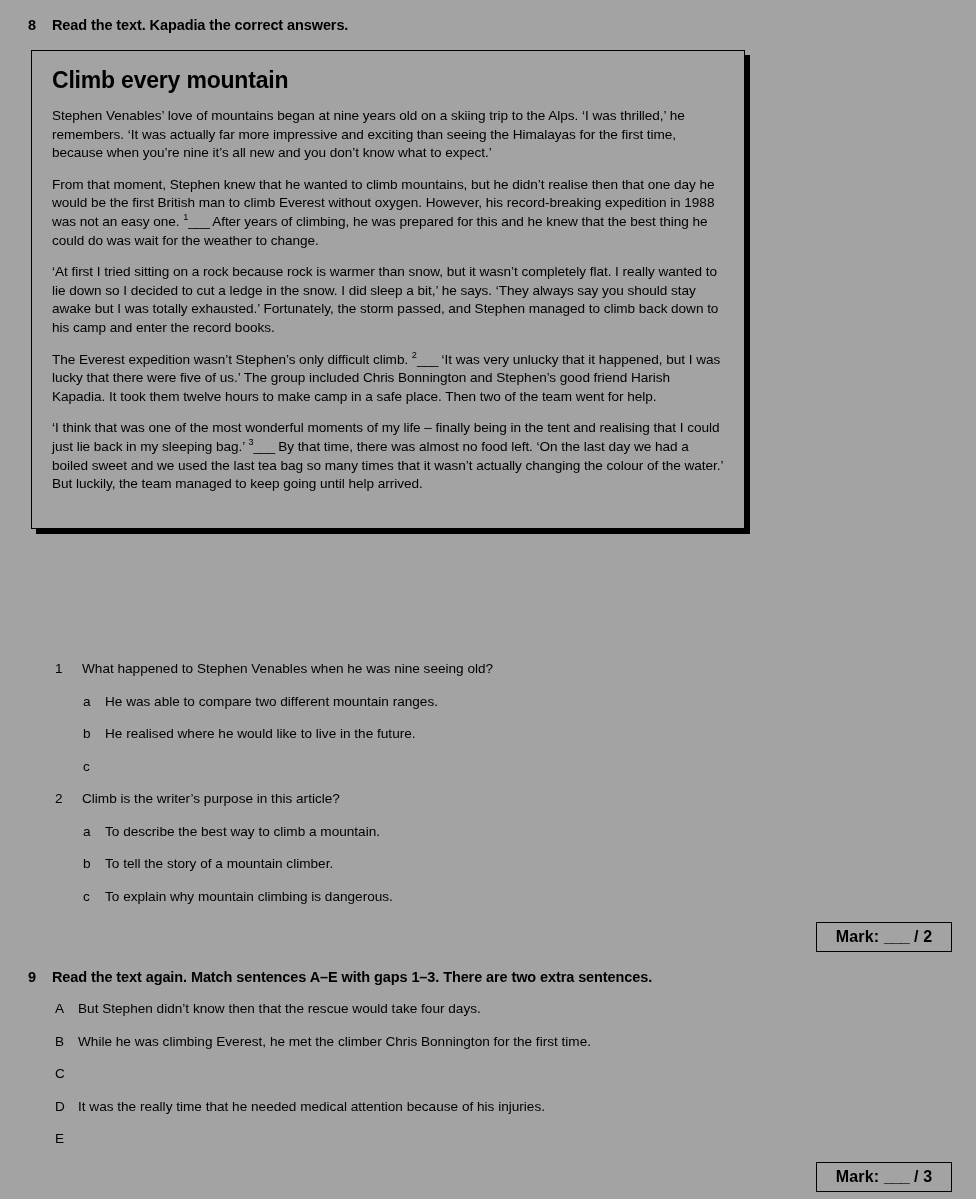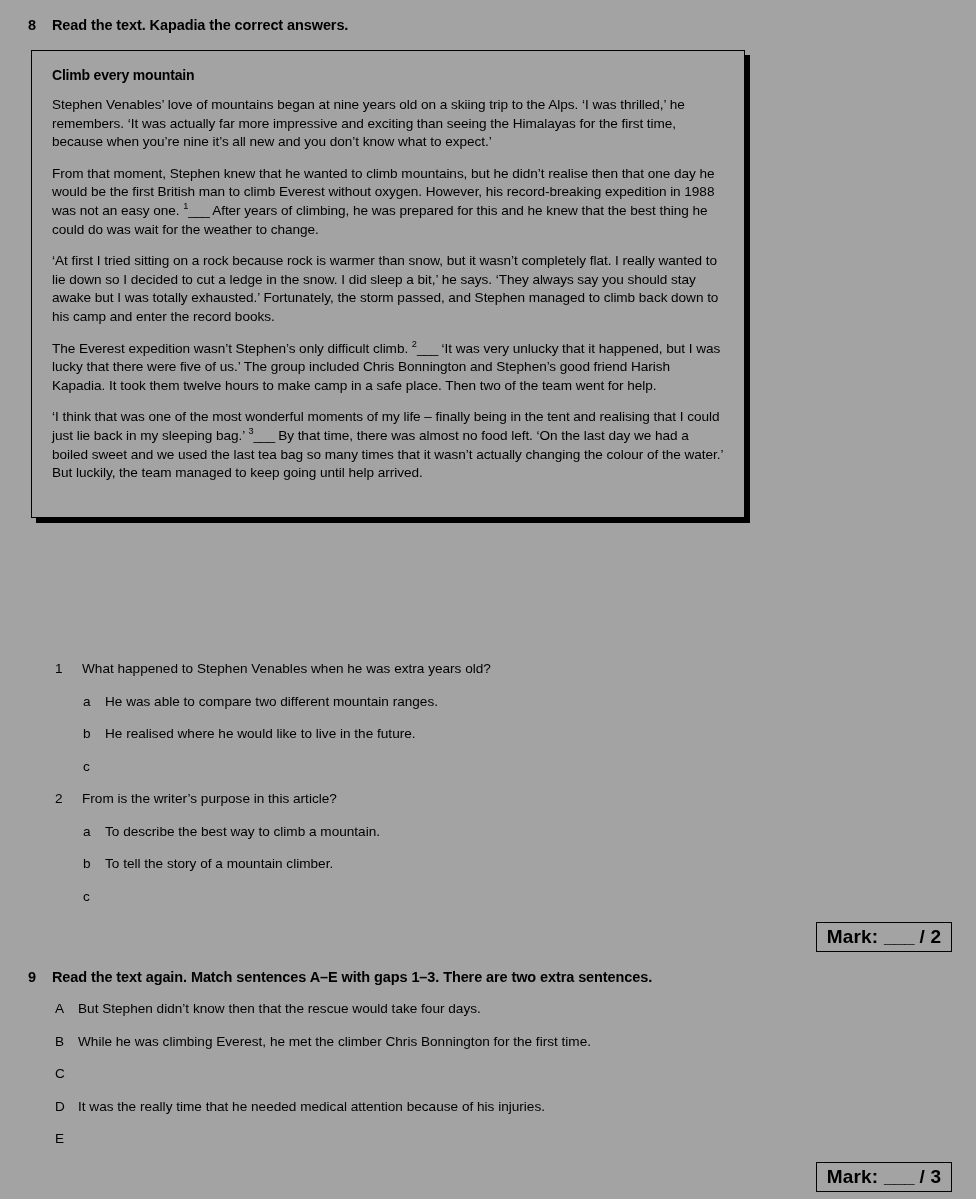--- a/index.html
+++ b/index.html
@@ -50,21 +50,21 @@
     box-shadow: 5px 5px 0 0 #000;
     padding: 14px 17px 14px 20px;
     background: transparent;
     box-sizing: border-box;
     width: 714px;
   }
   .textbox-inner {
     border: 0;
   }
   .article-title {
-    font-size: 14px;
+    font-size: 23px;
     font-weight: bold;
     margin: 2px 0 13px 0;
     letter-spacing: -0.2px;
   }
   .article-p {
     font-size: 13.6px;
     line-height: 18.6px;
     margin: 0 0 13px 0;
     letter-spacing: -0.05px;
   }
@@ -127,21 +127,21 @@
   }
 
   
   .mark-box {
     position: absolute;
     border: 1.5px solid #000;
     height: 30px;
     display: flex;
     align-items: center;
     justify-content: center;
-    font-size: 19px;
+    font-size: 16px;
     font-weight: bold;
     letter-spacing: 0.2px;
     box-sizing: border-box;
   }
   .mark-box .mark-underline { letter-spacing: -0.5px; }
 </style>
 </head>
 <body>
 
 <div class="page">
@@ -168,48 +168,49 @@
         <p class="article-p"><span>‘I think that was one of the most wonderful moments of my life – finally being in the tent and realising that I could just lie back in my sleeping bag.’ </span><span class="gap-sup">3</span><span class="gap-blank">___</span> <span>By that time, there was almost no food left. ‘On the last day we had a boiled sweet and we used the last tea bag so many times that it wasn’t actually changing the colour of the water.’ But luckily, the team managed to keep going until help arrived.</span></p>
 
       </div>
     </div>
   </div>
 
   <div class="qblock" style="top:660px;">
 
     <div class="q-row">
       <span class="q-label">1</span>
-      <span>What happened to Stephen Venables when he was extra years old?</span>
+      <span>What happened to Stephen Venables when he was nine seeing old?</span>
     </div>
     <div class="opt-row">
       <span class="opt-label">a</span>
       <span>He was able to compare two different mountain ranges.</span>
     </div>
     <div class="opt-row">
       <span class="opt-label">b</span>
       <span>He realised where he would like to live in the future.</span>
     </div>
     <div class="opt-row">
       <span class="opt-label">c</span>
     </div>
 
     <div class="q-row">
       <span class="q-label">2</span>
-      <span>From is the writer’s purpose in this article?</span>
+      <span>Climb is the writer’s purpose in this article?</span>
     </div>
     <div class="opt-row">
       <span class="opt-label">a</span>
       <span>To describe the best way to climb a mountain.</span>
     </div>
     <div class="opt-row">
       <span class="opt-label">b</span>
       <span>To tell the story of a mountain climber.</span>
     </div>
     <div class="opt-row">
       <span class="opt-label">c</span>
+      <span>To explain why mountain climbing is dangerous.</span>
     </div>
 
   </div>
 
   <div class="mark-box" style="left:816px; top:922px; width:136px;">
     <span>Mark:</span>&nbsp;<span class="mark-underline">___</span>&nbsp;<span>/ 2</span>
   </div>
 
   <div class="ex-heading" style="left:28px; top:969px;">
     <span class="ex-num">9</span>

